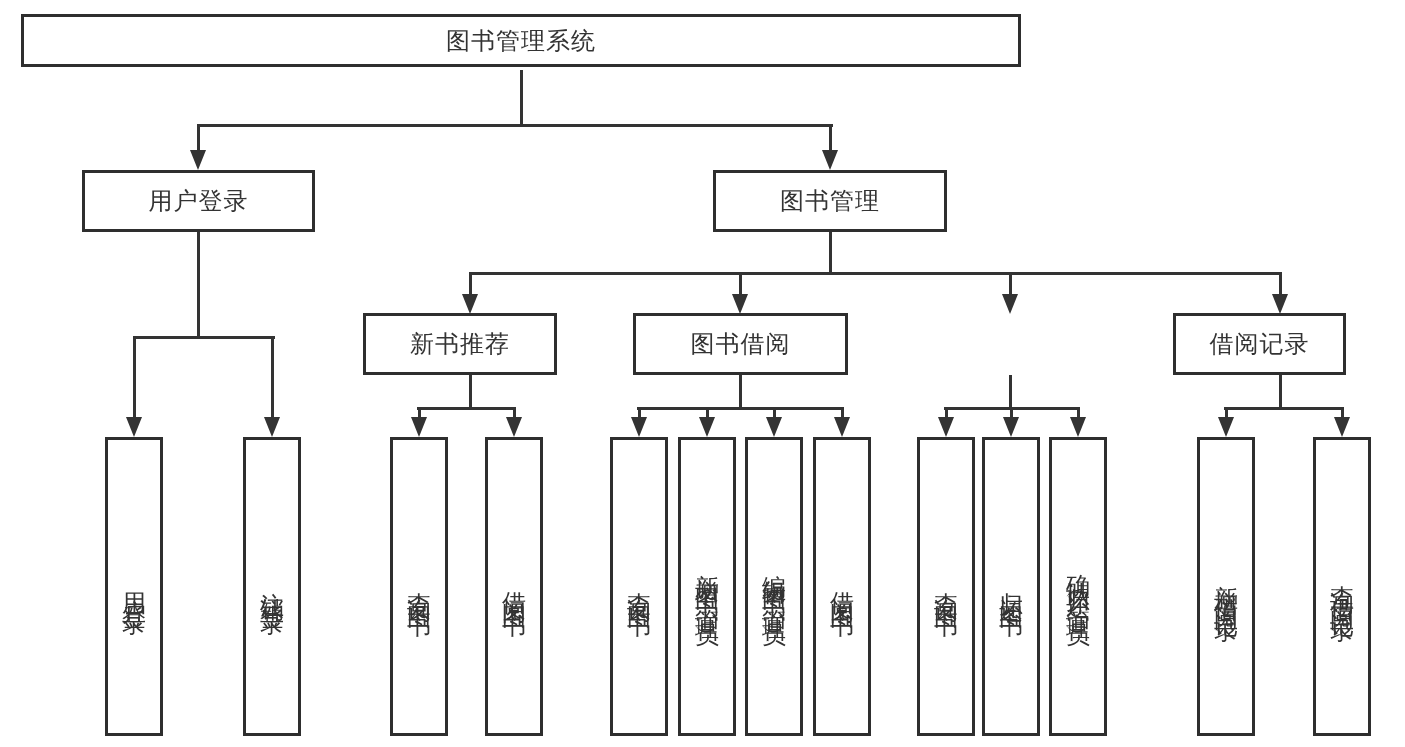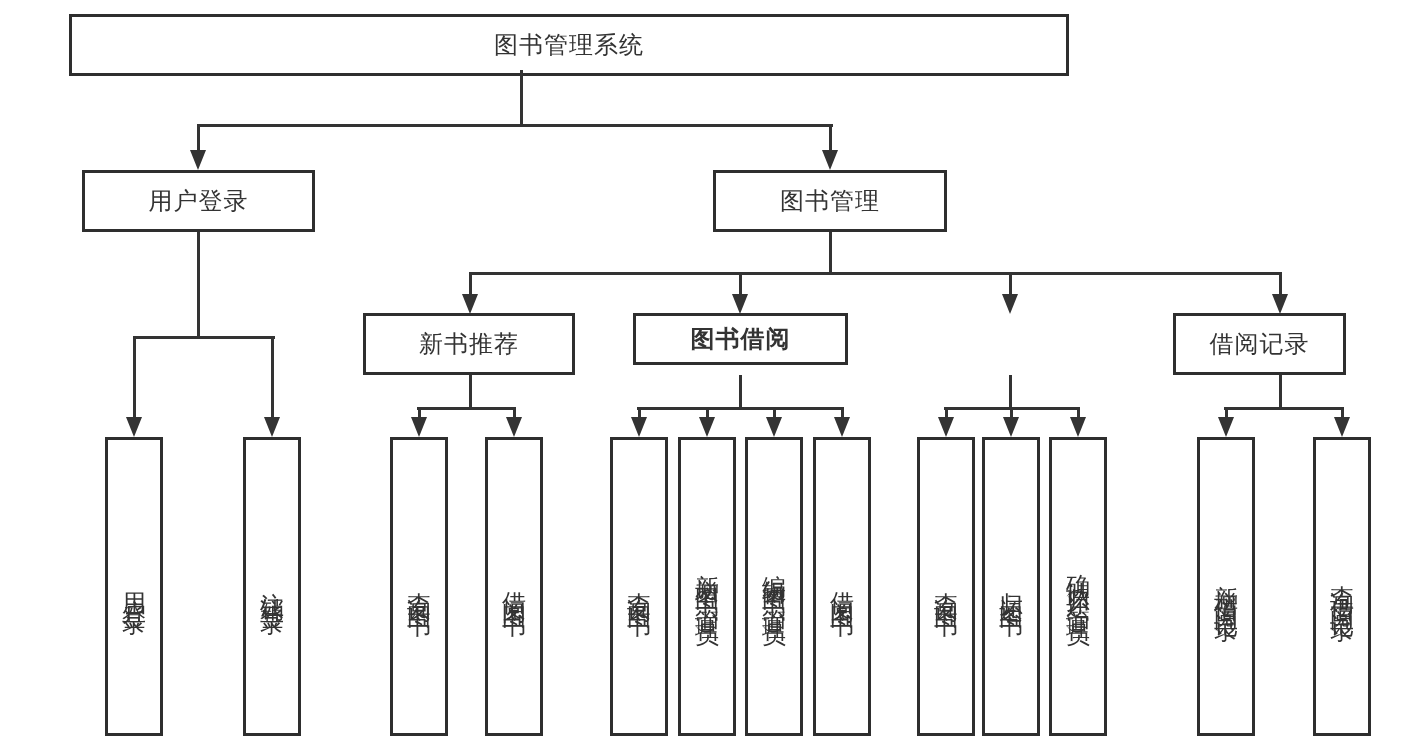--- a/index.html
+++ b/index.html
@@ -58,21 +58,21 @@
     color: var(--watermark);
     letter-spacing: 1px;
     white-space: nowrap;
   }
 </style>
 </head>
 <body>
 
 <div id="stage">
 
-  <div class="box" style="left:21px; top:14px; width:1000px; height:62px;margin-left:48px;">图书管理系统</div>
+  <div class="box" style="left:21px; top:14px; width:1000px; height:53px;">图书管理系统</div>
 
   <div class="line" style="left:520px; top:70px; width:3px; height:56px;"></div>
   <div class="line" style="left:197px; top:124px; width:636px; height:3px;"></div>
   <div class="line" style="left:197px; top:124px; width:3px; height:28px;"></div>
   <div class="arrow" style="left:190px; top:150px;"></div>
   <div class="line" style="left:829px; top:124px; width:3px; height:28px;"></div>
   <div class="arrow" style="left:822px; top:150px;"></div>
 
   <div class="box" style="left:82px; top:170px; width:233px; height:62px;">用户登录</div>
   <div class="box" style="left:713px; top:170px; width:234px; height:62px;">图书管理</div>
@@ -88,22 +88,22 @@
   <div class="line" style="left:469px; top:272px; width:813px; height:3px;"></div>
   <div class="line" style="left:469px; top:272px; width:3px; height:24px;"></div>
   <div class="arrow" style="left:462px; top:294px;"></div>
   <div class="line" style="left:739px; top:272px; width:3px; height:24px;"></div>
   <div class="arrow" style="left:732px; top:294px;"></div>
   <div class="line" style="left:1009px; top:272px; width:3px; height:24px;"></div>
   <div class="arrow" style="left:1002px; top:294px;"></div>
   <div class="line" style="left:1279px; top:272px; width:3px; height:24px;"></div>
   <div class="arrow" style="left:1272px; top:294px;"></div>
 
-  <div class="box" style="left:363px; top:313px; width:212px; height:62px;">新书推荐</div>
-  <div class="box" style="left:633px; top:313px; width:215px; height:52px;font-weight:bold;">图书借阅</div>
+  <div class="box" style="left:363px; top:313px; width:194px; height:62px;">新书推荐</div>
+  <div class="box" style="left:633px; top:313px; width:215px; height:62px;">图书借阅</div>
   <div class="box" style="left:1173px; top:313px; width:173px; height:62px;">借阅记录</div>
 
   <div class="line" style="left:469px; top:375px; width:3px; height:35px;"></div>
   <div class="line" style="left:417px; top:407px; width:99px; height:3px;"></div>
   <div class="line" style="left:418px; top:407px; width:3px; height:12px;"></div>
   <div class="arrow" style="left:411px; top:417px;"></div>
   <div class="line" style="left:513px; top:407px; width:3px; height:12px;"></div>
   <div class="arrow" style="left:506px; top:417px;"></div>
 
   <div class="line" style="left:739px; top:375px; width:3px; height:35px;"></div>

